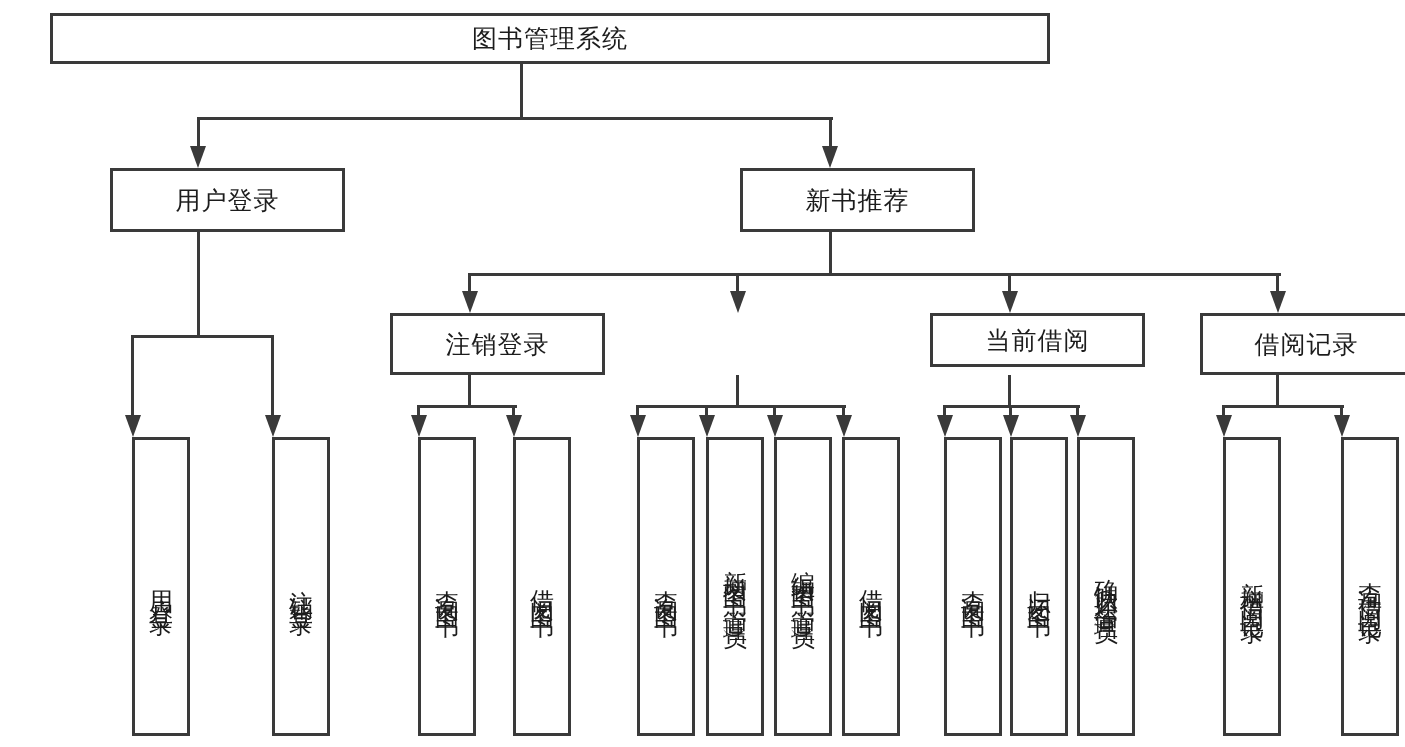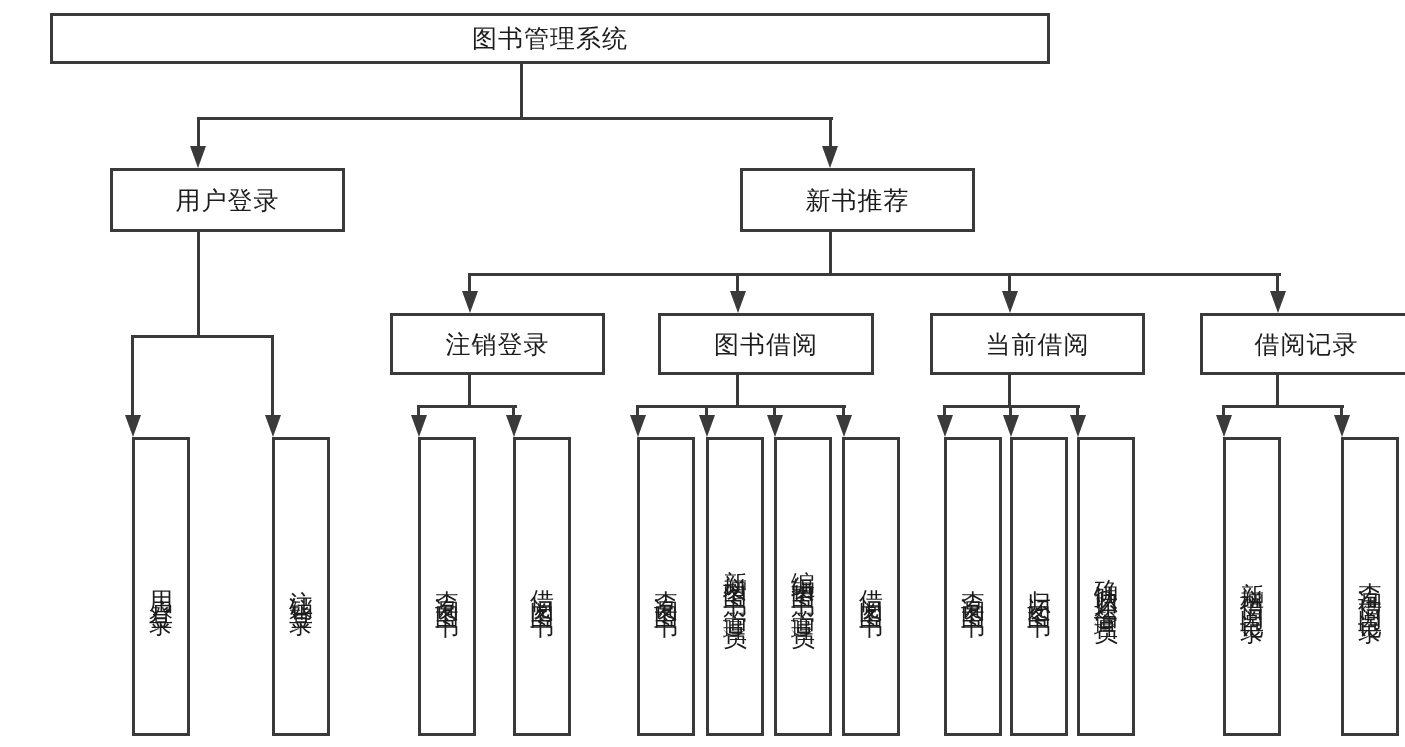--- a/index.html
+++ b/index.html
@@ -88,22 +88,21 @@
   <div class="ln" style="left:468px; top:273px; width:3px; height:20px;"></div>
   <div class="ar" style="left:462px; top:291px;"></div>
   <div class="ln" style="left:736px; top:273px; width:3px; height:20px;"></div>
   <div class="ar" style="left:730px; top:291px;"></div>
   <div class="ln" style="left:1008px; top:273px; width:3px; height:20px;"></div>
   <div class="ar" style="left:1002px; top:291px;"></div>
   <div class="ln" style="left:1276px; top:273px; width:3px; height:20px;"></div>
   <div class="ar" style="left:1270px; top:291px;"></div>
 
   <div class="box hbox" style="left:362px; top:313px; width:215px; height:62px;">注销登录</div>
-  <div class="box hbox" style="left:630px; top:313px; width:216px; height:62px;">图书借阅</div>
-  <div class="box hbox" style="left:902px; top:313px; width:215px; height:62px;">当前借阅</div>
+  <div class="box hbox" style="left:902px; top:313px; width:215px; height:54px;">当前借阅</div>
   <div class="box hbox" style="left:1172px; top:313px; width:213px; height:62px;">借阅记录</div>
 
   <div class="ln" style="left:468px; top:375px; width:3px; height:30px;"></div>
   <div class="ln" style="left:417px; top:405px; width:100px; height:3px;"></div>
   <div class="ln" style="left:417px; top:405px; width:3px; height:12px;"></div>
   <div class="ar" style="left:411px; top:415px;"></div>
   <div class="ln" style="left:512px; top:405px; width:3px; height:12px;"></div>
   <div class="ar" style="left:506px; top:415px;"></div>
 
   <div class="ln" style="left:736px; top:375px; width:3px; height:30px;"></div>

